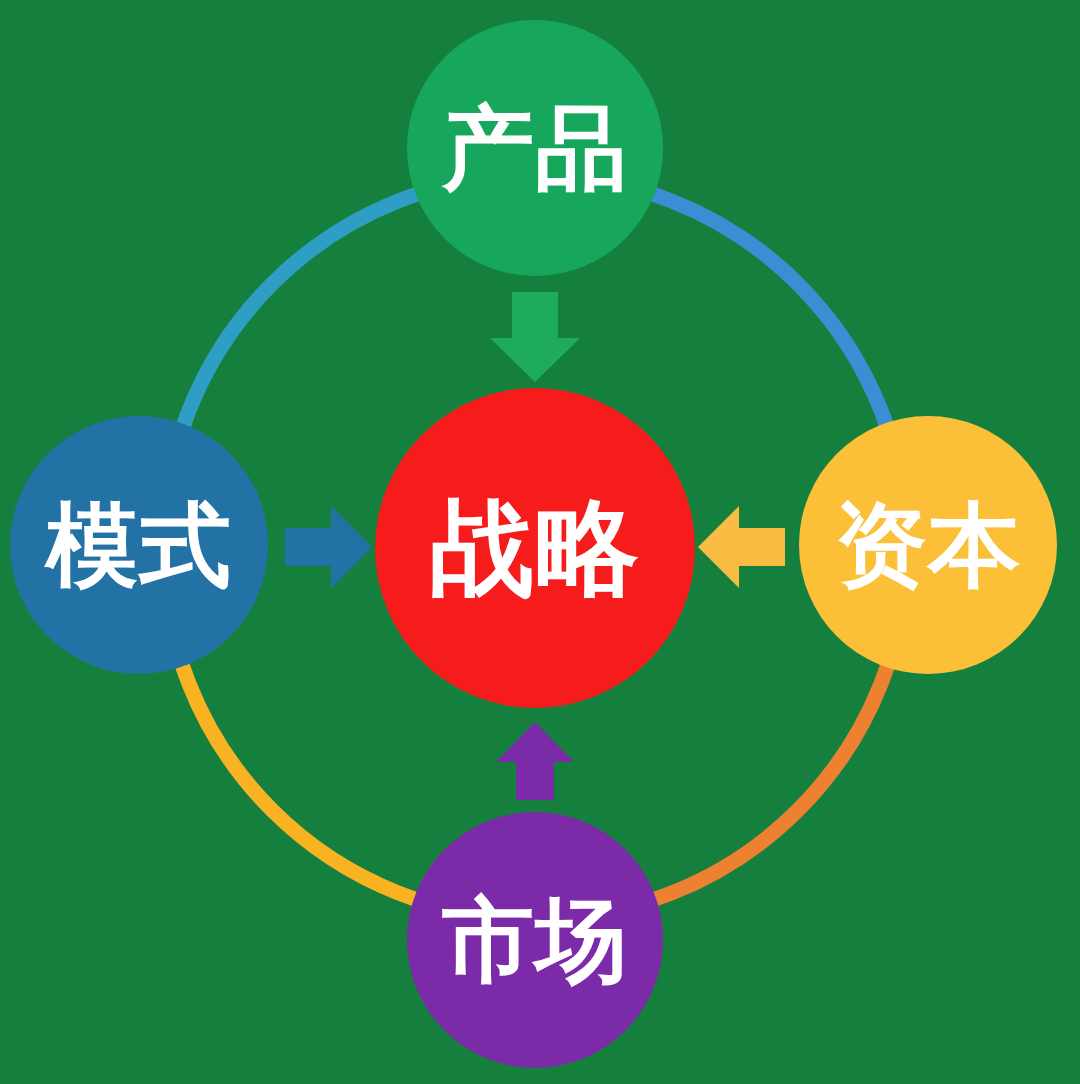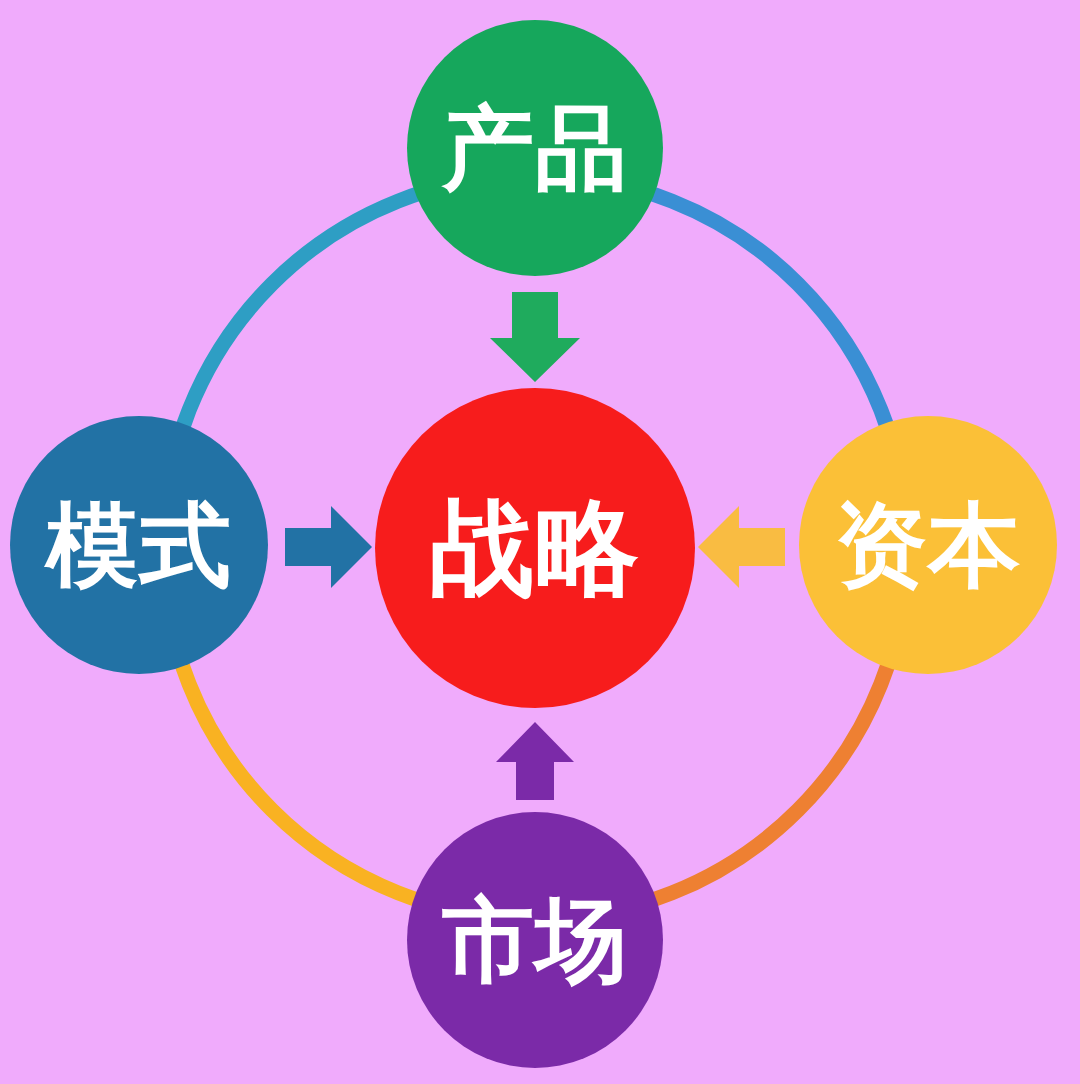--- a/index.html
+++ b/index.html
@@ -11,21 +11,21 @@
   body {
     width: 1080px;
     height: 1084px;
     overflow: hidden;
     font-family: "DejaVu Sans", "Liberation Sans", sans-serif;
   }
   #diagram-root {
     position: relative;
     width: 1080px;
     height: 1084px;
-    background: #f0abfc;
+    background: #15803d;
     text-align: center;
   }
   #diagram-svg {
     position: absolute;
     top: 0;
     left: 0;
     width: 1080px;
     height: 1084px;
     display: block;
   }

